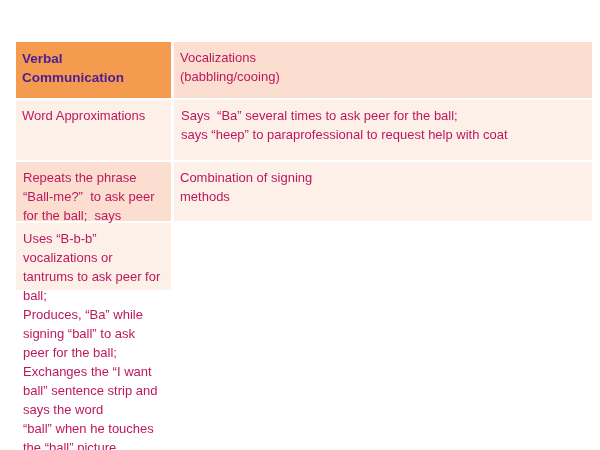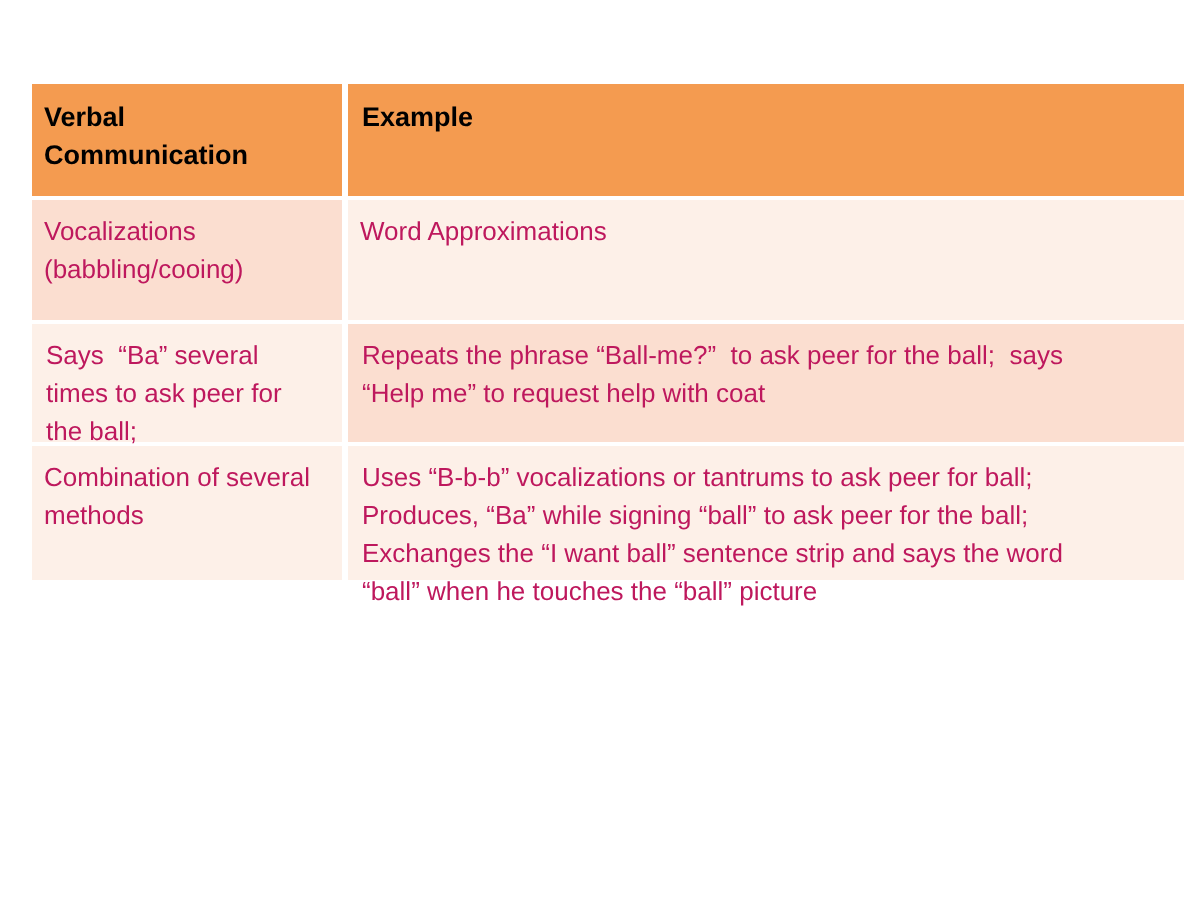--- a/index.html
+++ b/index.html
@@ -27,50 +27,49 @@
   }
   .cell {
     white-space: pre-wrap;
     font-size: 13px;
     line-height: 19px;
     color: #be185d;
     padding: 6px 10px 4px 6px;
   }
   .cell.header {
     background: #f49b50;
-    color: #000000;
+    color: #4c1d95;
     font-weight: bold;
     font-size: 13.5px;
     padding-top: 7px;
   }
   .cell.band-dark  { background: #fbded0; }
   .cell.band-light { background: #fdf0e8; }
   .cell.col-method { padding-left: 6px; }
   .cell.col-example { padding-left: 7px; }
 </style>
 </head>
 <body>
 
 <div class="slide">
   <div class="comm-table">
 
     <div class="cell header col-method">Verbal Communication</div>
-    <div class="cell header col-example">Example</div>
 
     <div class="cell band-dark col-method">Vocalizations
 (babbling/cooing)</div>
 
     <div class="cell band-light col-method">Word Approximations</div>
     <div class="cell band-light col-example">Says  “Ba” several times to ask peer for the ball;
 says “heep” to paraprofessional to request help with coat</div>
 
     <div class="cell band-dark col-example">Repeats the phrase “Ball-me?”  to ask peer for the ball;  says
 “Help me” to request help with coat</div>
 
-    <div class="cell band-light col-method">Combination of several
+    <div class="cell band-light col-method">Combination of signing
 methods</div>
     <div class="cell band-light col-example">Uses “B-b-b” vocalizations or tantrums to ask peer for ball;
 Produces, “Ba” while signing “ball” to ask peer for the ball;
 Exchanges the “I want ball” sentence strip and says the word
 “ball” when he touches the “ball” picture</div>
 
   </div>
 </div>
 
 </body></html>

